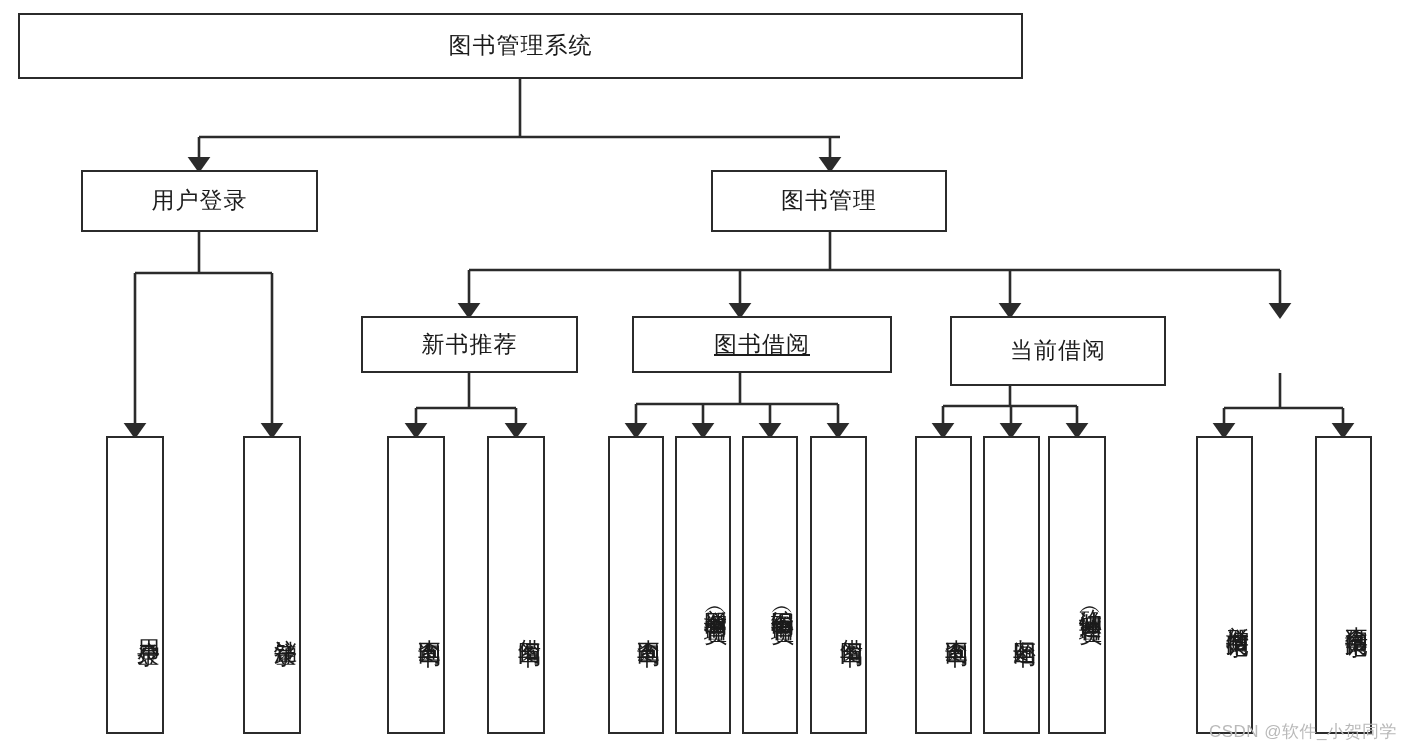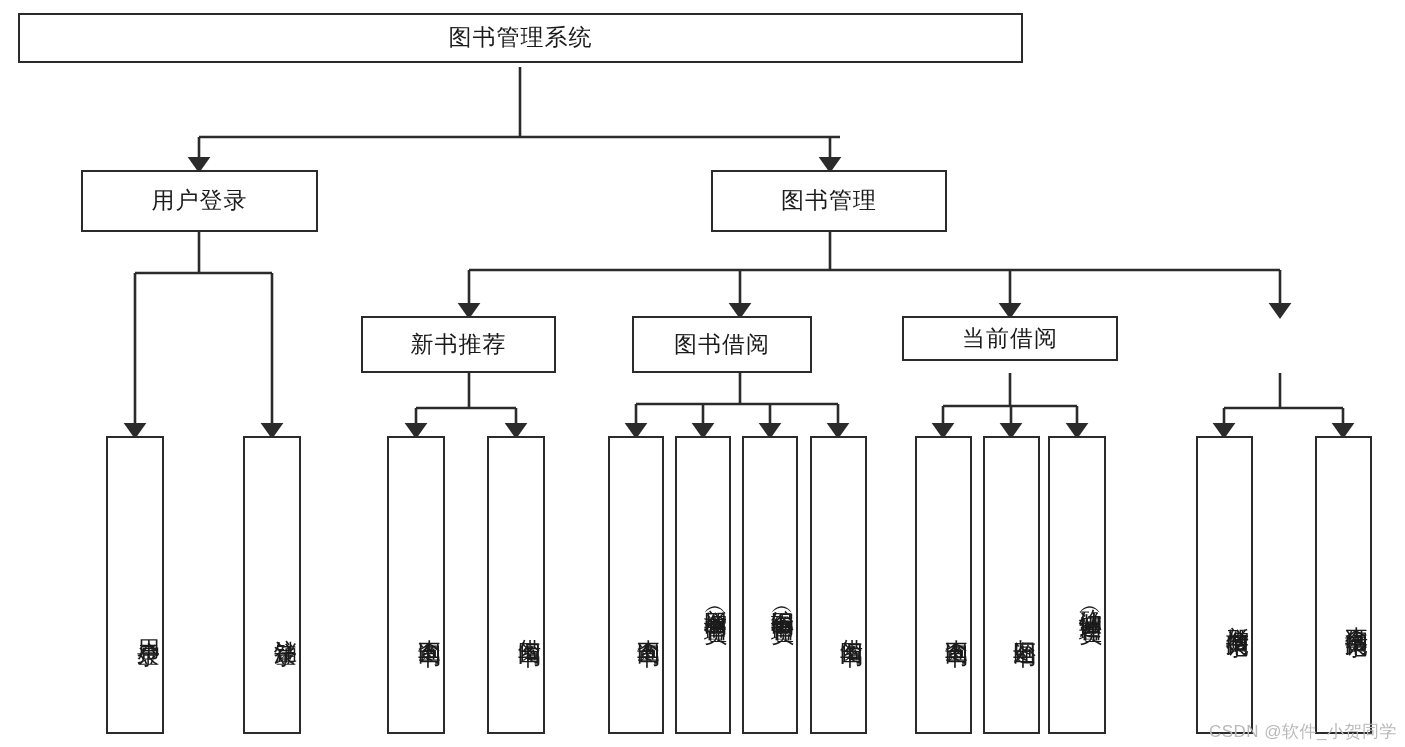--- a/index.html
+++ b/index.html
@@ -122,38 +122,38 @@
       <path d="M1011,406 L1011,426" marker-end="url(#arrowhead)"></path>
       <path d="M1077,406 L1077,426" marker-end="url(#arrowhead)"></path>
 
       <path d="M1280,373 L1280,408"></path>
       <path d="M1224,408 L1343,408"></path>
       <path d="M1224,408 L1224,426" marker-end="url(#arrowhead)"></path>
       <path d="M1343,408 L1343,426" marker-end="url(#arrowhead)"></path>
     </g>
   </svg>
 
-  <div class="node-box horizontal" style="left:18px; top:13px; width:1005px; height:50px;">
+  <div class="node-box horizontal" style="left:18px; top:13px; width:1005px; height:66px;">
     <span class="node-label">图书管理系统</span>
   </div>
 
   <div class="node-box horizontal" style="left:81px; top:170px; width:237px; height:62px;">
     <span class="node-label">用户登录</span>
   </div>
   <div class="node-box horizontal" style="left:711px; top:170px; width:236px; height:62px;">
     <span class="node-label">图书管理</span>
   </div>
 
-  <div class="node-box horizontal" style="left:361px; top:316px; width:195px; height:57px;">
+  <div class="node-box horizontal" style="left:361px; top:316px; width:217px; height:57px;">
     <span class="node-label">新书推荐</span>
   </div>
-  <div class="node-box horizontal" style="left:632px; top:316px; width:180px; height:57px;">
+  <div class="node-box horizontal" style="left:632px; top:316px; width:260px; height:57px;text-decoration:underline;">
     <span class="node-label">图书借阅</span>
   </div>
-  <div class="node-box horizontal" style="left:902px; top:316px; width:216px; height:45px;">
+  <div class="node-box horizontal" style="left:950px; top:316px; width:216px; height:70px;">
     <span class="node-label">当前借阅</span>
   </div>
 
   <div class="node-box vertical pad-top-big" style="left:106px; top:436px; width:58px; height:298px;">
     <span class="node-label">用户登录</span>
   </div>
   <div class="node-box vertical pad-top-big" style="left:243px; top:436px; width:58px; height:298px;">
     <span class="node-label">注销登录</span>
   </div>
   <div class="node-box vertical pad-top-big" style="left:387px; top:436px; width:58px; height:298px;">

